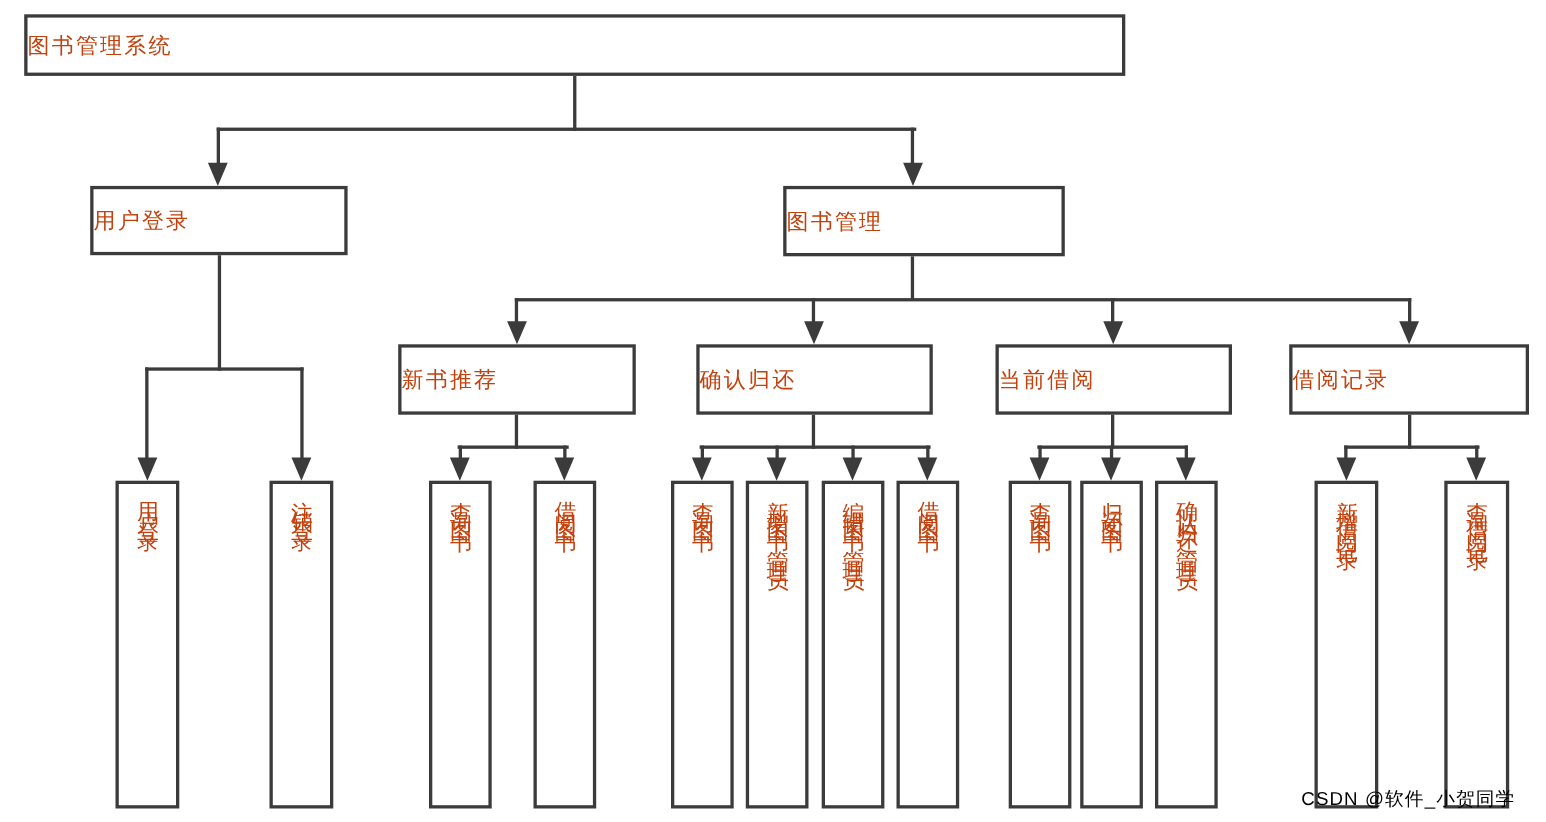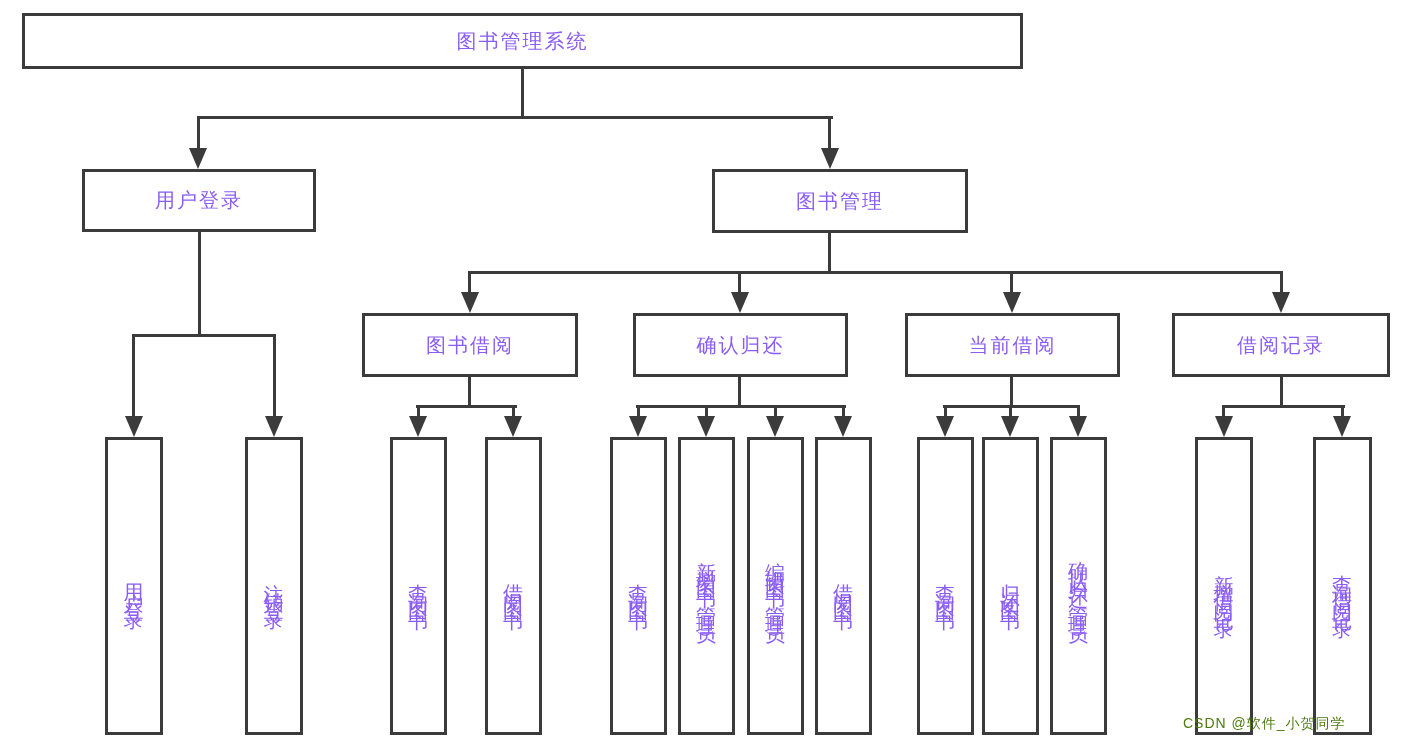--- a/index.html
+++ b/index.html
@@ -13,24 +13,23 @@
     width: 1405px;
     height: 747px;
     background: #ffffff;
     overflow: hidden;
   }
   .box {
     position: absolute;
     box-sizing: border-box;
     background: #ffffff;
     border: 3px solid #3b3b3b;
-    color: #8b5cf6;
+    color: #c2410c;
     display: flex;
     align-items: center;
-    justify-content: center;
   }
   .box-h {
     font-size: 20px;
     letter-spacing: 2px;
     white-space: nowrap;
   }
   .box-v {
     font-size: 20px;
     writing-mode: vertical-rl;
     text-orientation: mixed;
@@ -46,22 +45,22 @@
     width: 0;
     height: 0;
     border-left: 9px solid transparent;
     border-right: 9px solid transparent;
     border-top: 21px solid #3b3b3b;
   }
   .watermark {
     position: absolute;
     left: 1183px;
     top: 715px;
-    font-size: 14px;
-    color: #4d7c0f;
+    font-size: 17px;
+    color: #000000;
     letter-spacing: 1px;
     white-space: nowrap;
     z-index: 10;
   }
 </style>
 </head>
 <body>
 
 <div id="stage">
 
@@ -95,21 +94,21 @@
   <div class="vl" style="left:468px; top:271px; width:3px; height:24px;"></div>
   <div class="ar" style="left:461px; top:292px;"></div>
   <div class="vl" style="left:738px; top:271px; width:3px; height:24px;"></div>
   <div class="ar" style="left:731px; top:292px;"></div>
   <div class="vl" style="left:1010px; top:271px; width:3px; height:24px;"></div>
   <div class="ar" style="left:1003px; top:292px;"></div>
   <div class="vl" style="left:1280px; top:271px; width:3px; height:24px;"></div>
   <div class="ar" style="left:1272px; top:292px;"></div>
 
   <div class="box box-h" style="left:362px; top:313px; width:216px; height:64px;">
-    <span>图书借阅</span>
+    <span>新书推荐</span>
   </div>
   <div class="box box-h" style="left:633px; top:313px; width:215px; height:64px;">
     <span>确认归还</span>
   </div>
   <div class="box box-h" style="left:1172px; top:313px; width:218px; height:64px;">
     <span>借阅记录</span>
   </div>
   <div class="box box-h" style="left:905px; top:313px; width:215px; height:64px;">
     <span>当前借阅</span>
   </div>

